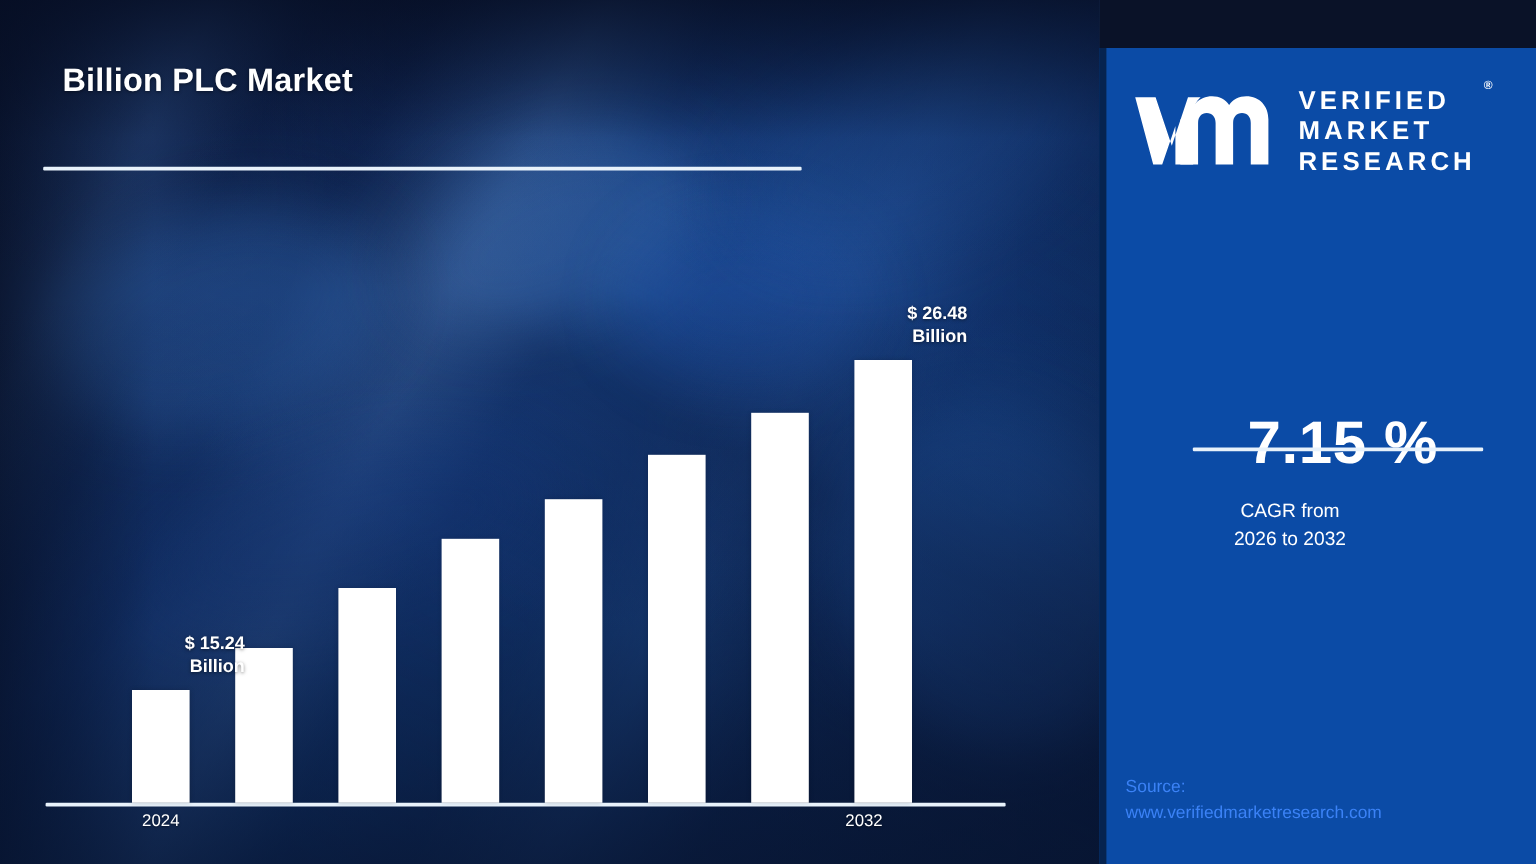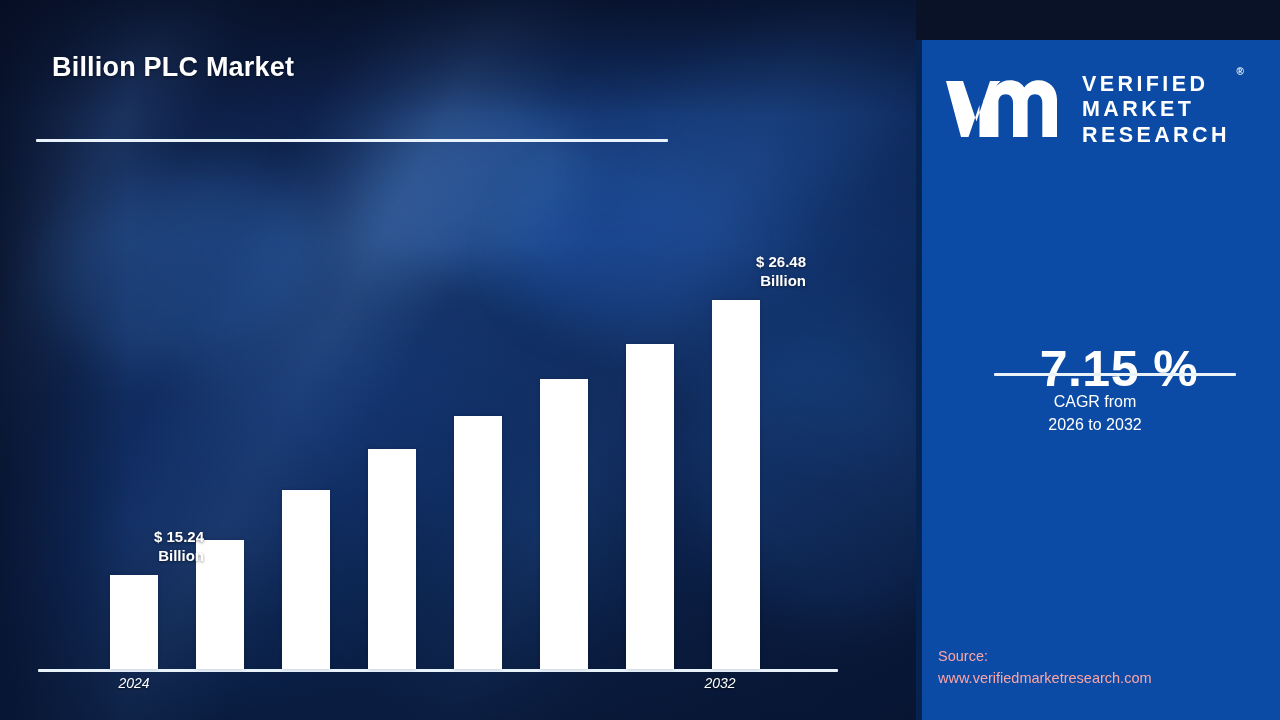--- a/index.html
+++ b/index.html
@@ -70,21 +70,21 @@
     background:#ffffff;
     box-shadow:0 0 4px rgba(0,0,0,0.18);
   }
   .bar-value {
     position:absolute; text-align:right; width:140px;
     color:#ffffff; font-size:15px; font-weight:bold; line-height:1.28;
     text-shadow:0 1px 3px rgba(0,0,0,0.5);
   }
   .axis-tick {
     position:absolute; top:675px; width:120px; text-align:center;
-    color:#ffffff; font-size:14px; text-shadow:0 1px 2px rgba(0,0,0,0.5);font-style:italic;
+    color:#ffffff; font-size:14px; text-shadow:0 1px 2px rgba(0,0,0,0.5);
   }
 
   
   .right-panel {
     position:absolute; left:916px; top:0; width:364px; height:720px;
     background:#0b4ba6;
     border-left:6px solid #06234f;
     margin-top:40px;
   }
   .logo-wrap {
@@ -108,21 +108,21 @@
   .cagr-rule {
     position:absolute; left:994px; top:373px; width:242px; height:2.5px;
     background:#e8f2fb; border-radius:1px;
   }
   .cagr-caption {
     position:absolute; left:0; top:390px; width:358px; text-align:center;
     color:#ffffff; font-size:16px; line-height:1.45;
   }
   .source-block {
     position:absolute; left:938px; top:645px; width:330px;
-    color:#fca5a5; font-size:14.5px; line-height:1.55;
+    color:#3b82f6; font-size:14.5px; line-height:1.55;
   }
 </style>
 </head>
 <body>
 
 <div id="stage">
 
   <div class="left-panel">
     <div class="bg-tex"></div>
     <div class="bg-blob blob-a"></div>
@@ -172,21 +172,21 @@
         <div>RESEARCH</div>
         <span class="logo-reg">®</span>
       </div>
     </div>
 
     <div class="cagr-value">7.15 %</div>
   </div>
 
   <div class="cagr-rule"></div>
 
-  <div class="cagr-caption" style="left:916px;">
+  <div class="cagr-caption" style="left:896px;margin-top:25px;">
     <div>CAGR from</div>
     <div>2026 to 2032</div>
   </div>
 
   <div class="source-block">
     <div>Source:</div>
     <div>www.verifiedmarketresearch.com</div>
   </div>
 
 </div>

